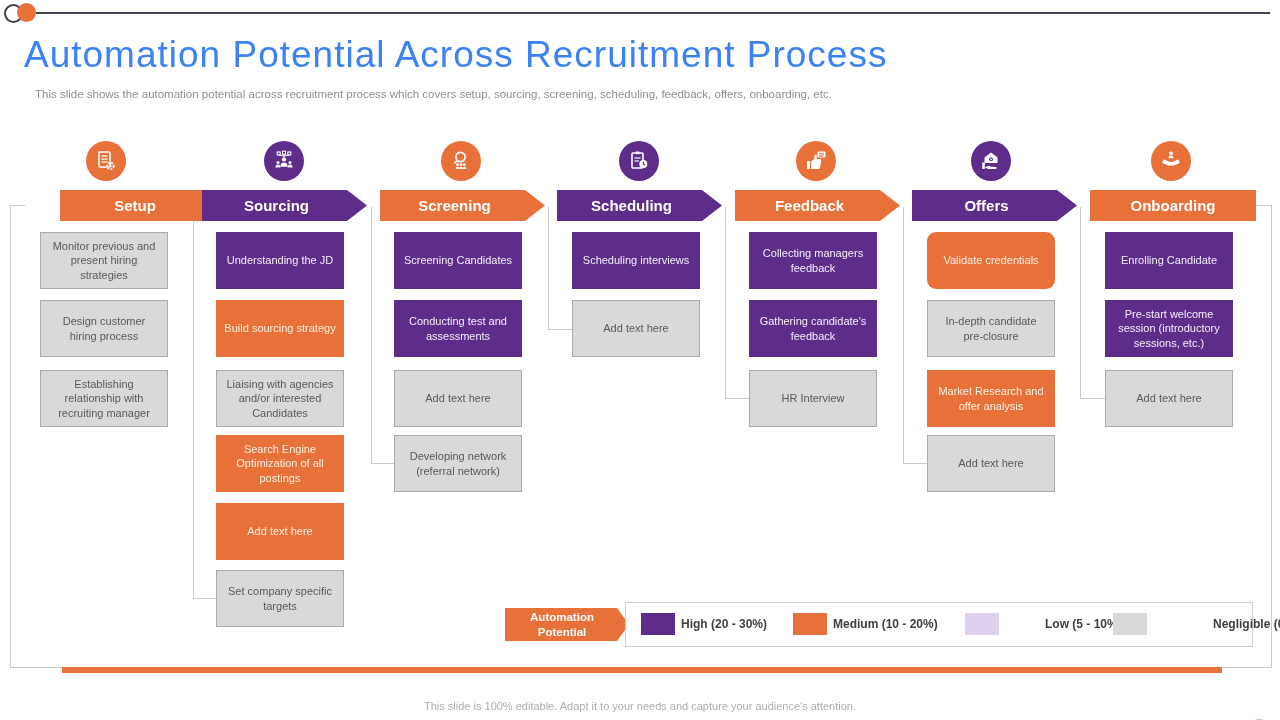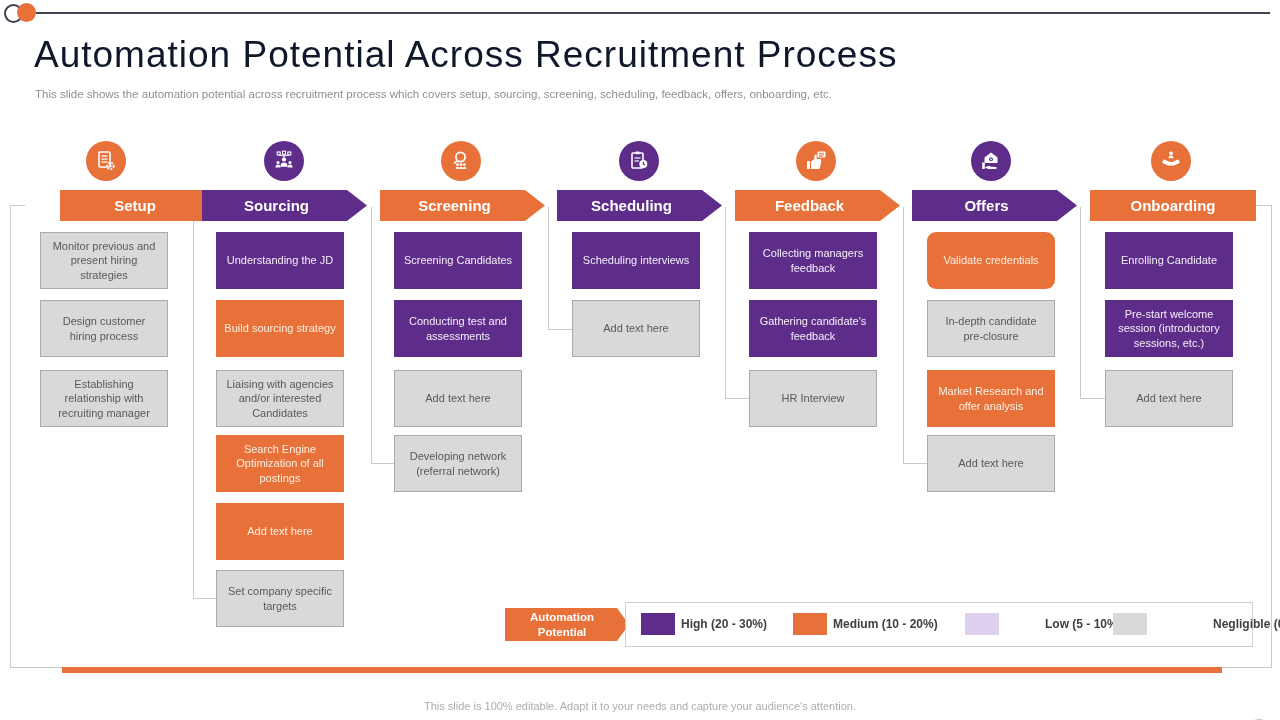--- a/index.html
+++ b/index.html
@@ -5,21 +5,21 @@
   html,body{margin:0;padding:0;background:#f2f2f2;}
   .slide{position:relative;width:1280px;height:720px;background:#ffffff;overflow:hidden;
          font-family:"Liberation Sans", sans-serif;}
 
   
   .top-line{position:absolute;left:36px;top:12px;width:1234px;height:2px;background:#443e52;}
   .deco-circle-outline{position:absolute;left:4px;top:4px;width:15px;height:15px;border:2px solid #443e52;
          border-radius:50%;background:#fff;}
   .deco-circle-orange{position:absolute;left:17px;top:3px;width:19px;height:19px;border-radius:50%;background:#e8713a;}
 
-  .title{position:absolute;left:34px;top:34px;width:1000px;font-size:37px;color:#0f172a;
+  .title{position:absolute;left:24px;top:34px;width:1000px;font-size:37px;color:#3b82f6;
          letter-spacing:1px;font-weight:400;}
   .subtitle{position:absolute;left:35px;top:88px;width:900px;font-size:11.5px;color:#8f8f8f;}
 
   
   .icon-circle{position:absolute;top:141px;width:40px;height:40px;border-radius:50%;
          display:flex;align-items:center;justify-content:center;}
   .icon-circle.orange{background:#e8713a;}
   .icon-circle.purple{background:#5e2d8a;}
 
   

